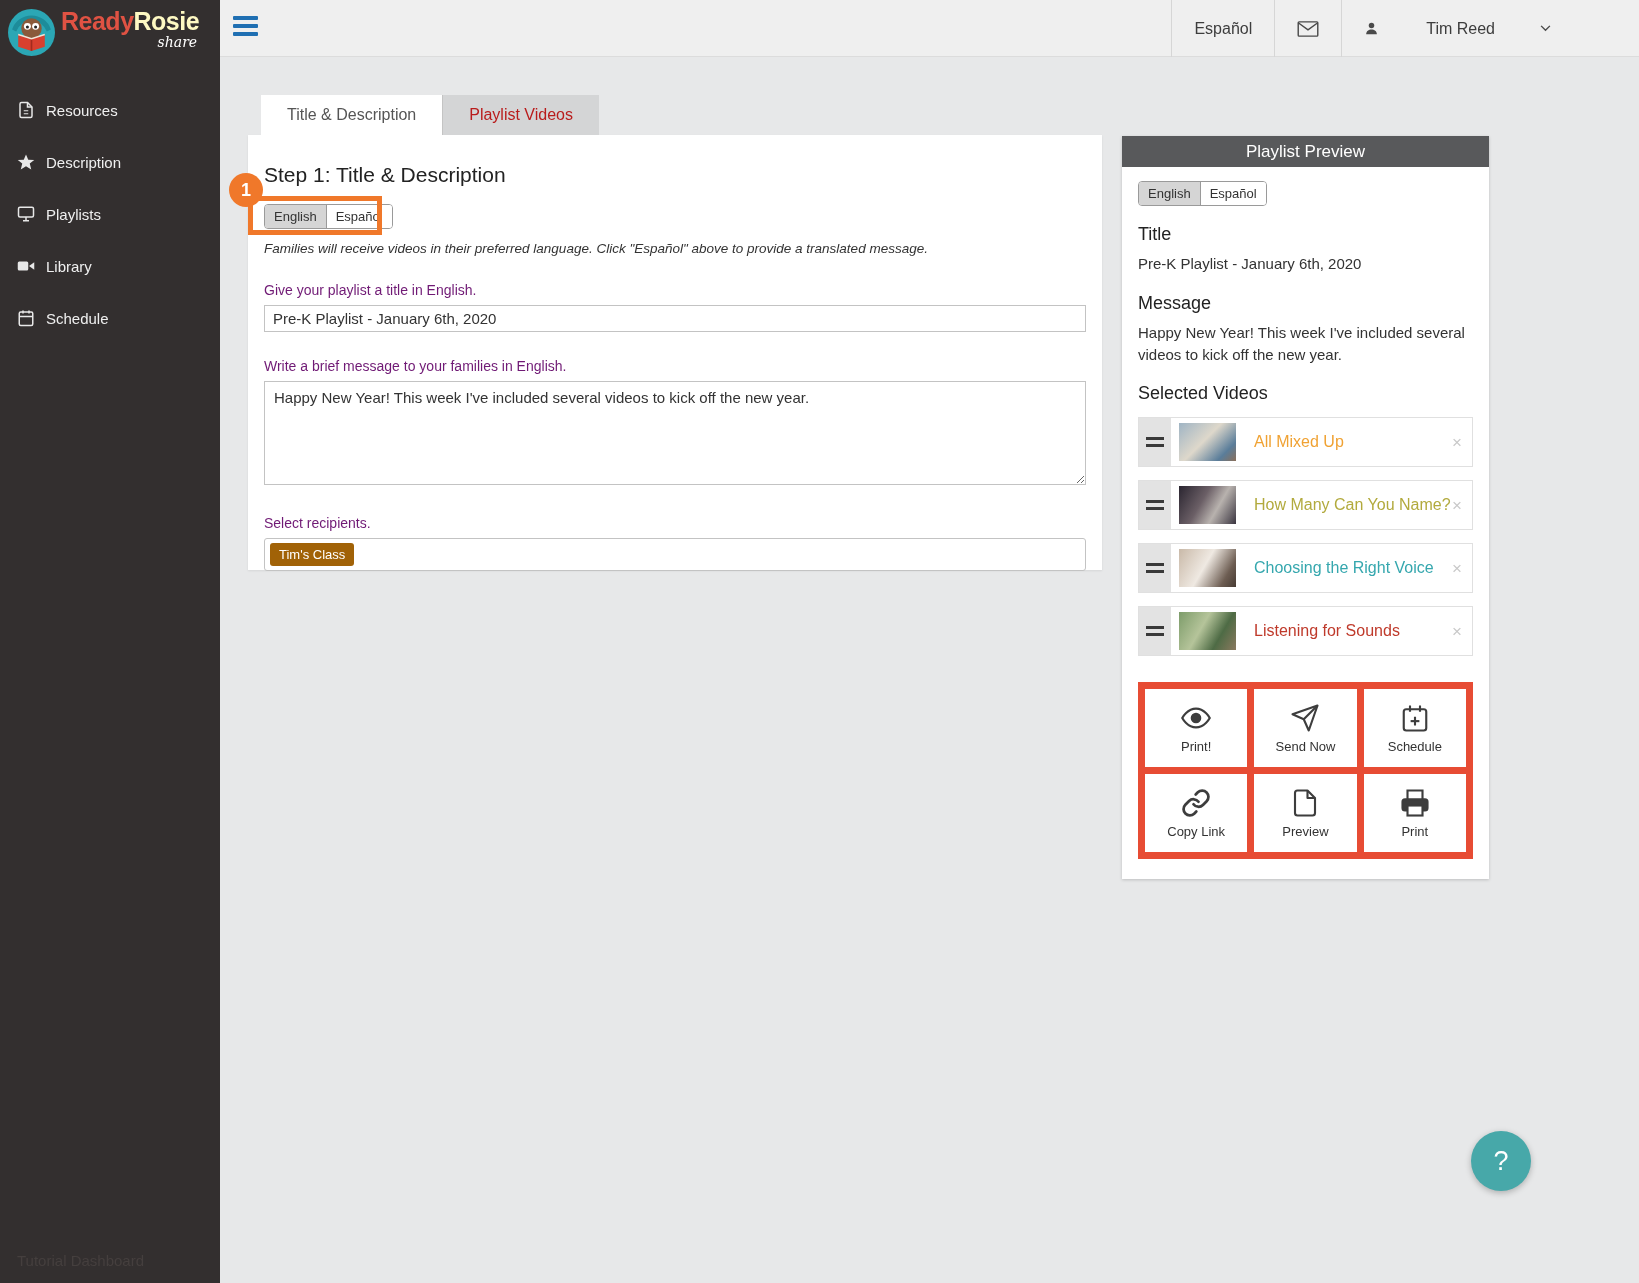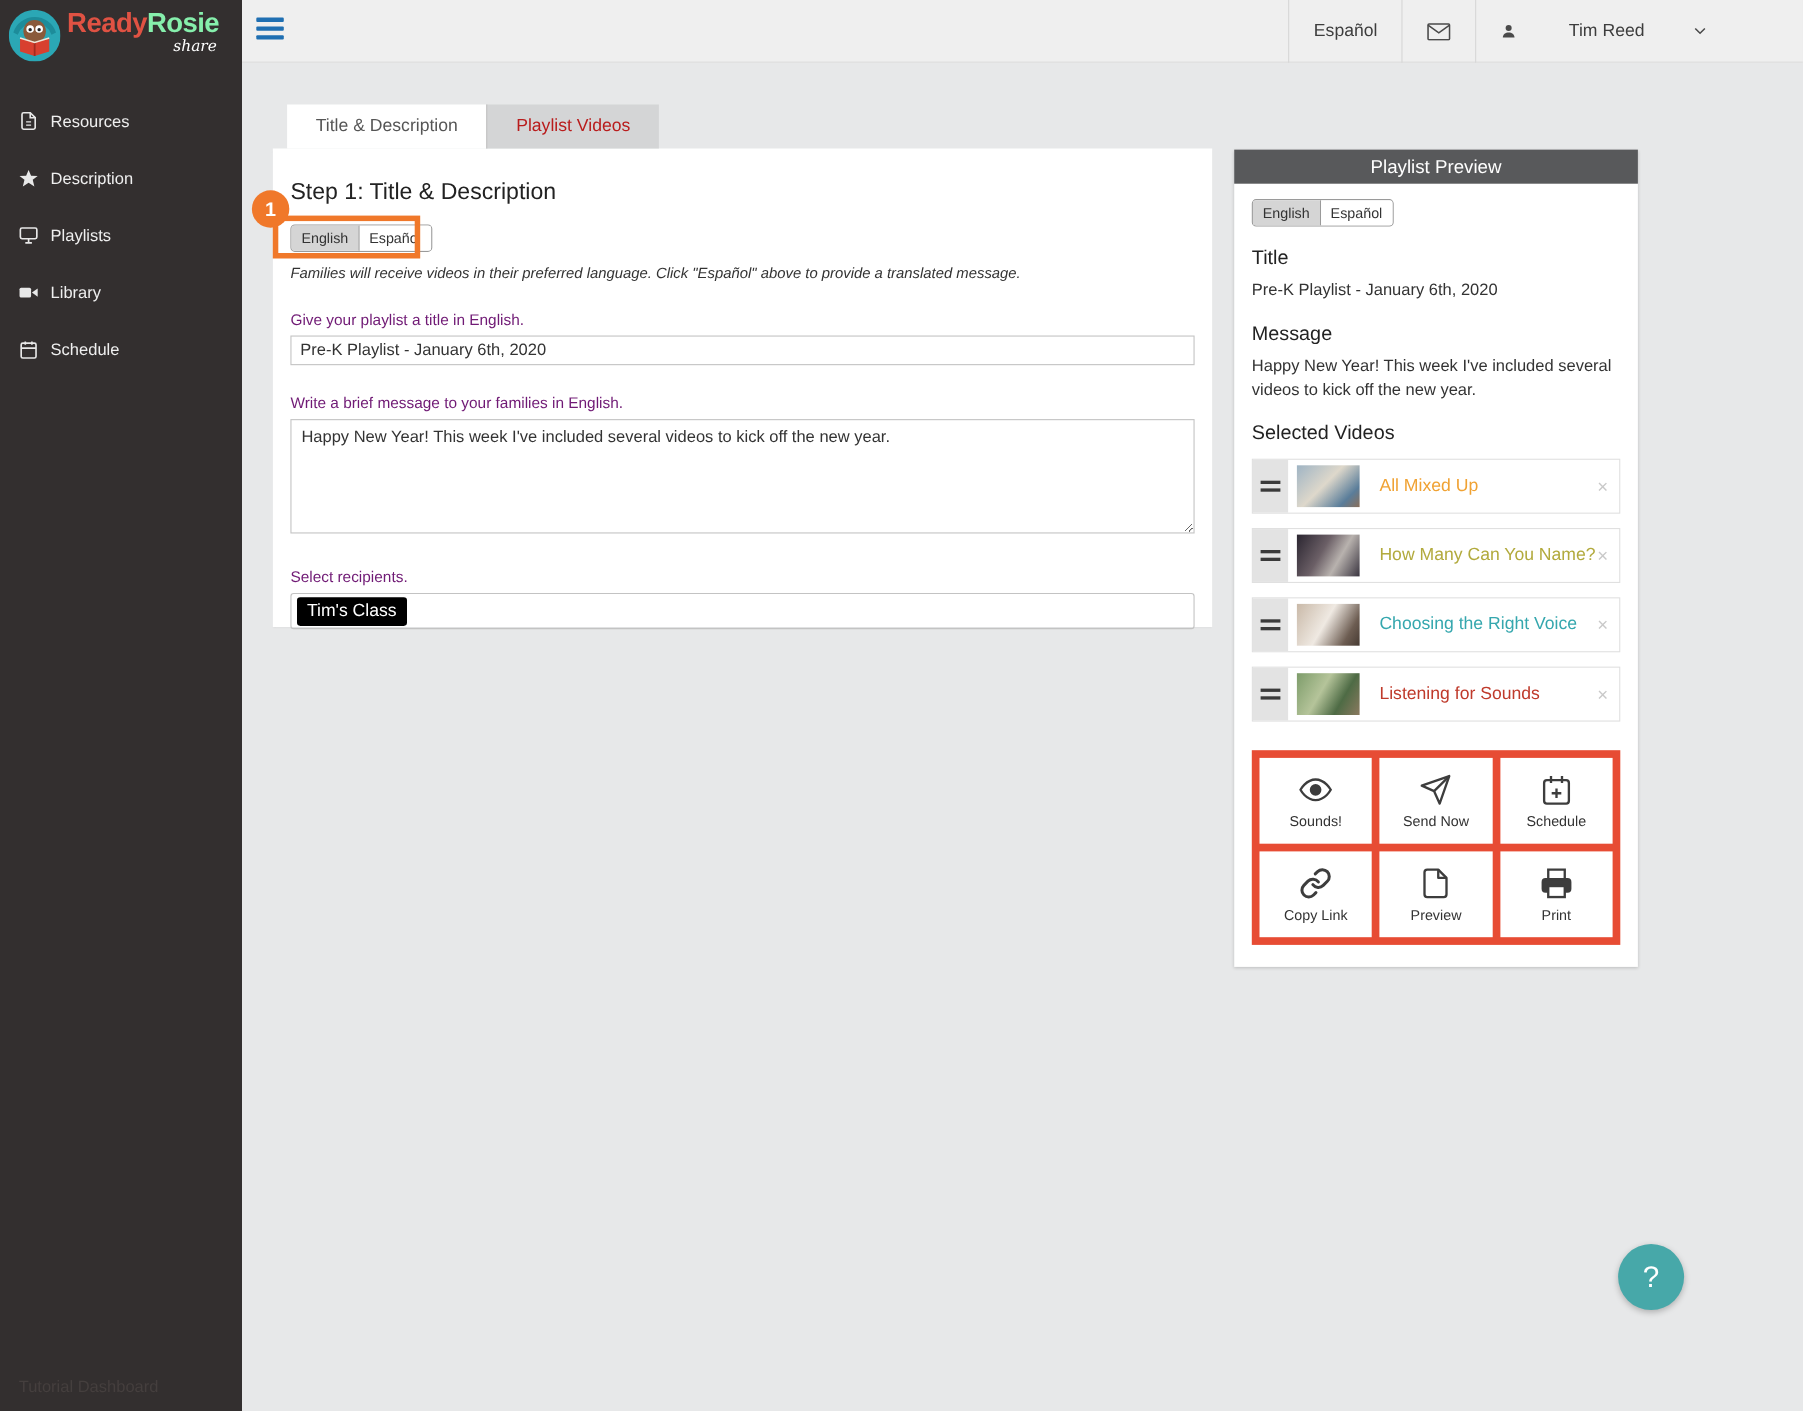--- a/index.html
+++ b/index.html
@@ -6,21 +6,21 @@
   html,body { width:1639px; height:1283px; overflow:hidden; }
   body { font-family:"Liberation Sans", sans-serif; background:#e7e8e9; position:relative; color:#333; }
 
   
   .sidebar { position:absolute; left:0; top:0; width:220px; height:1283px; background:#332f2f; z-index:4; }
   .logo { display:flex; align-items:flex-start; padding:9px 10px 0 8px; }
   .logo-badge { width:47px; height:47px; flex:0 0 47px; }
   .logo-text { margin-left:6px; line-height:1; }
   .logo-word { font-size:25px; font-weight:bold; letter-spacing:-0.5px; }
   .logo-ready { color:#e05243; }
-  .logo-rosie { color:#86efac; }
+  .logo-rosie { color:#fef9c3; }
   .logo-share { display:block; text-align:right; color:#fff; font-family:"DejaVu Serif", serif; font-style:italic; font-size:14px; margin-top:1px; padding-right:2px; }
   .nav { margin-top:28px; }
   .nav-item { display:flex; align-items:center; height:52px; padding-left:17px; color:#efefef; font-size:15px; cursor:pointer; }
   .nav-item svg { width:18px; height:18px; flex:0 0 18px; }
   .nav-item span.lbl { margin-left:11px; }
   .sidebar-footer { position:absolute; left:17px; bottom:14px; font-size:15px; color:#453f3e; }
 
   
   .header { position:absolute; left:220px; top:0; width:1419px; height:57px; background:#efefef; border-bottom:1px solid #dcdcdc; z-index:3; }
   .hamburger { position:absolute; left:13px; top:16px; width:25px; cursor:pointer; }
@@ -43,21 +43,21 @@
   .step-title { font-size:21px; font-weight:normal; color:#222; }
   .lang-toggle { display:inline-flex; margin-top:17px; border:1px solid #9a9a9a; border-radius:4px; overflow:hidden; background:#fff; }
   .lang-btn { padding:4px 9px; font-size:13px; color:#333; background:#fff; cursor:pointer; }
   .lang-btn.sel { background:#d5d5d5; border-right:1px solid #9a9a9a; }
   .lang-btn.unsel { border-left:0; }
   .form-note { margin-top:12px; font-style:italic; font-size:13.5px; color:#333; }
   .field-label { margin-top:26px; font-weight:normal; font-size:14px; color:#701a75; }
   .text-input { margin-top:7px; width:822px; height:27px; border:1px solid #c3c3c3; font-size:15px; padding:2px 8px; color:#333; font-family:"Liberation Sans",sans-serif; }
   .textarea { margin-top:7px; width:822px; height:104px; border:1px solid #c3c3c3; font-size:15px; padding:6px 9px; color:#333; resize:both; font-family:"Liberation Sans",sans-serif; line-height:1.35; }
   .recipients-box { margin-top:7px; width:822px; height:33px; border:1px solid #c3c3c3; border-radius:3px; display:flex; align-items:center; padding:0 5px; }
-  .recipient-tag { background:#000000; color:#fff; font-size:16px; padding:4px 9px; border-radius:3px; cursor:pointer; }
+  .recipient-tag { background:#a16207; color:#fff; font-size:13px; padding:4px 9px; border-radius:3px; cursor:pointer; }
 
   
   .annot-box { position:absolute; left:248px; top:196px; width:134px; height:39px; border:5px solid #f0782a; z-index:6; pointer-events:none; }
   .annot-badge { position:absolute; left:229px; top:173px; width:34px; height:34px; border-radius:50%; background:#f0782a; color:#fff; font-weight:bold; font-size:18px; display:flex; align-items:center; justify-content:center; z-index:7; }
 
   
   .preview { position:absolute; left:1122px; top:136px; width:367px; background:#fff; box-shadow:0 1px 3px rgba(0,0,0,0.18); z-index:1; padding-bottom:20px; }
   .preview-header { height:31px; background:#58595b; color:#fff; font-size:17px; display:flex; align-items:center; justify-content:center; }
   .preview-body { padding:14px 16px 0 16px; }
   .pv-heading { font-size:18px; font-weight:normal; color:#222; margin-top:18px; }
@@ -265,21 +265,21 @@
       <span class="video-title" style="color: rgb(191, 58, 43);">Listening for Sounds</span>
       <span class="video-x">×</span>
     </div>
 
     <div class="action-grid">
       <div class="action-cell">
         <svg viewBox="0 0 24 24" fill="none" stroke="#3d3d3d" stroke-width="1.7">
             <path d="M1 12s4-7.5 11-7.5S23 12 23 12s-4 7.5-11 7.5S1 12 1 12z"></path>
             <circle cx="12" cy="12" r="3.4" fill="#3d3d3d"></circle>
           </svg>
-        <span class="action-label">Sounds!</span>
+        <span class="action-label">Print!</span>
       </div>
       <div class="action-cell">
         <svg viewBox="0 0 24 24" fill="none" stroke="#3d3d3d" stroke-width="1.7" stroke-linejoin="round">
             <path d="M22 2 11 13"></path>
             <path d="M22 2 15 22l-4-9-9-4z"></path>
           </svg>
         <span class="action-label">Send Now</span>
       </div>
       <div class="action-cell">
         <svg viewBox="0 0 24 24" fill="none" stroke="#3d3d3d" stroke-width="1.7">

